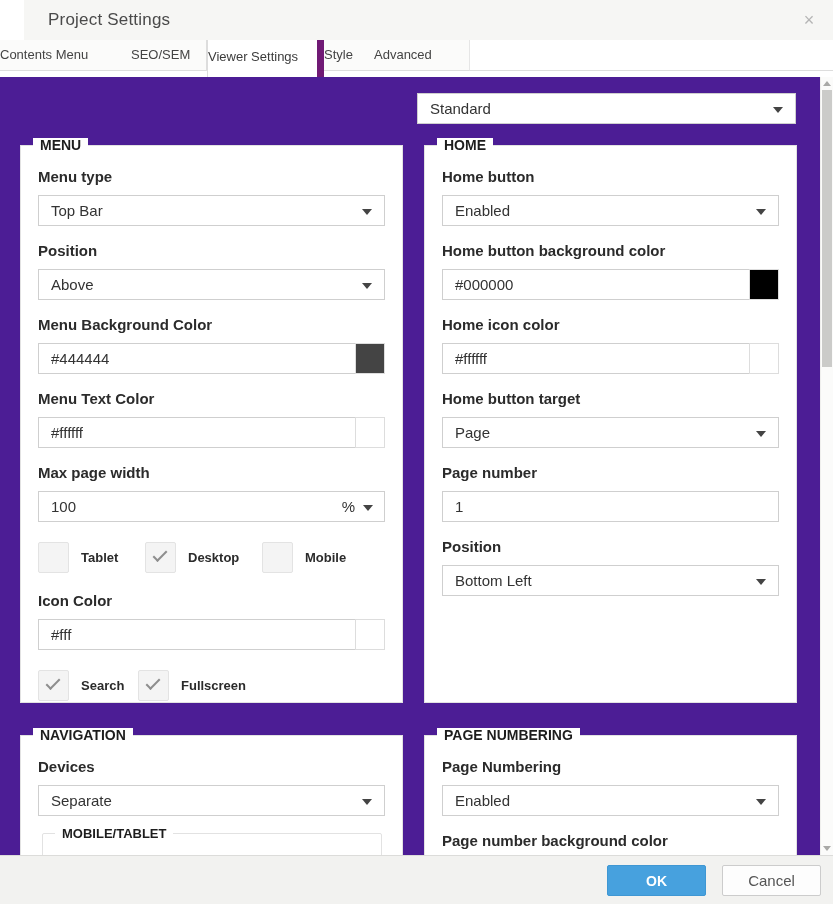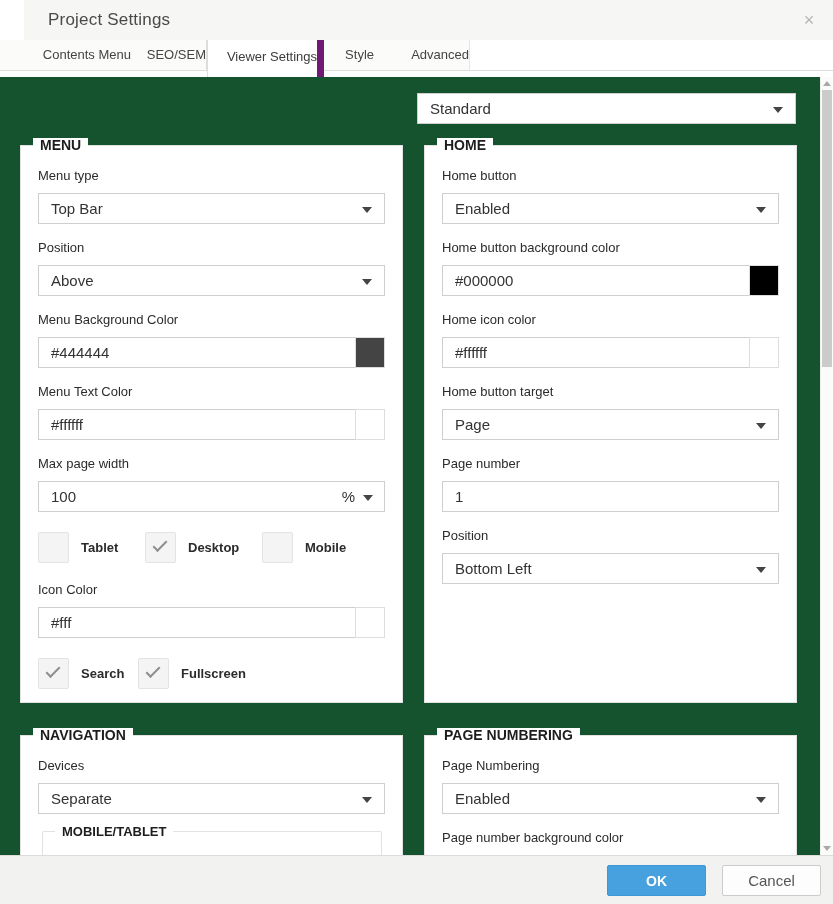--- a/index.html
+++ b/index.html
@@ -33,42 +33,42 @@
     background: transparent; border: none;
   }
   
   .tabbar { display: flex; height: 37px; align-items: flex-start; background: #fff; }
   .tabgroup { display: flex; height: 31px; border-bottom: 1px solid #ddd; background: #fbfbfa; }
   .tabgroup.g1 { border-right: 1px solid #ddd; }
   .tabgroup.g2 { border-right: 1px solid #e6e6e6; }
   .tab {
     height: 30px; line-height: 30px;
     font-size: 13px; color: #444;
-    text-align: right;
+    text-align: left;
     cursor: pointer;
     white-space: nowrap;
   }
   .tab.t-contents { width: 131px; }
   .tab.t-seo { width: 75px; }
   .tab.t-style { width: 50px; }
   .tab.t-advanced { width: 95px; }
   .tab.active {
     height: 37px; line-height: 33px;
     width: 117px;
     background: #ffffff;
     border-left: 1px solid #ddd;
     border-right: 7px solid #701a75;
     color: #3c3c3c;
   }
   .tab-filler { flex: 1; height: 31px; border-bottom: 1px solid #ddd; }
   
   .content {
     position: absolute;
     top: 77px; left: 0; right: 0; bottom: 49px;
-    background: #14532d;
+    background: #4c1d95;
     overflow: hidden;
   }
   
   .scrollbar {
     position: absolute; top: 0; bottom: 0; right: 0;
     width: 13px;
     background: #fbfbfa;
     border-left: 1px solid #efefed;
   }
   .sb-btn { position: absolute; left: 0; width: 12px; height: 13px; display:flex; align-items:center; justify-content:center; cursor: pointer; }
@@ -117,21 +117,21 @@
     cursor: pointer;
   }
   .unit-suffix {
     position: absolute; right: 30px; top: 0;
     height: 31px; line-height: 31px;
     font-size: 15px; color: #333;
   }
   .field { margin-bottom: 16px; }
   .field-label {
     display: block;
-    font-size: 13px; font-weight: normal; color: #2b2b2b;
+    font-size: 15px; font-weight: bold; color: #2b2b2b;
     margin-bottom: 10px;
   }
   
   .fld {
     position: absolute;
     border: 1px solid #e2e2e2;
     border-radius: 0;
     padding: 22px 17px 0 17px;
     background: #fff;
   }

